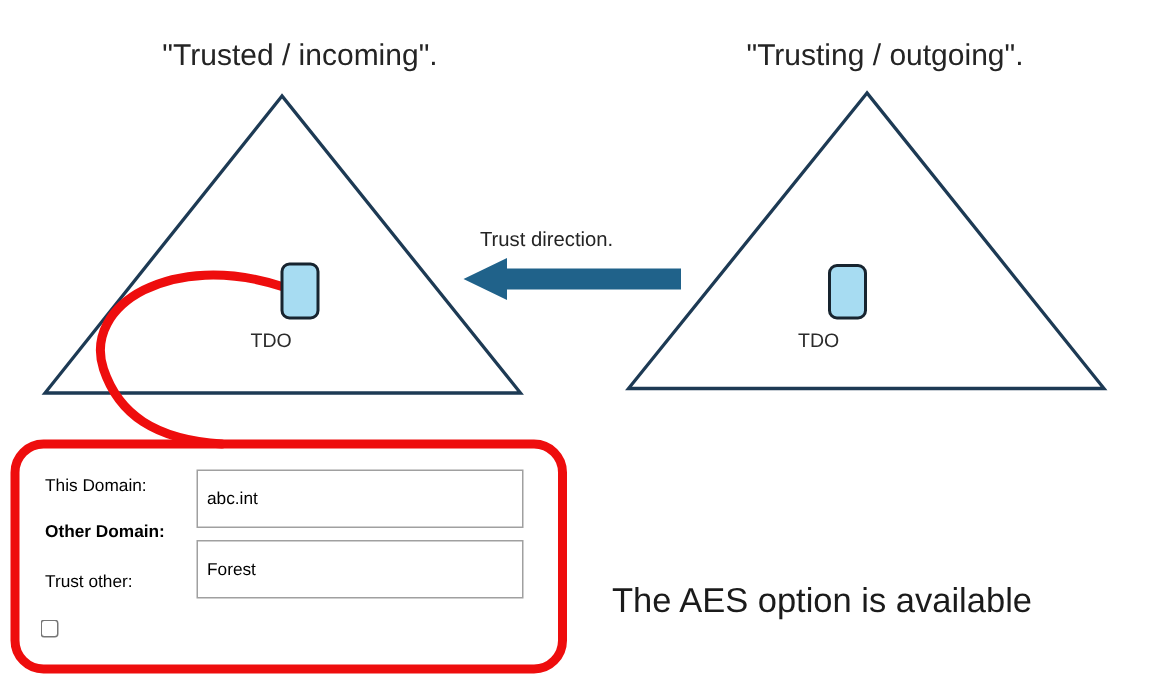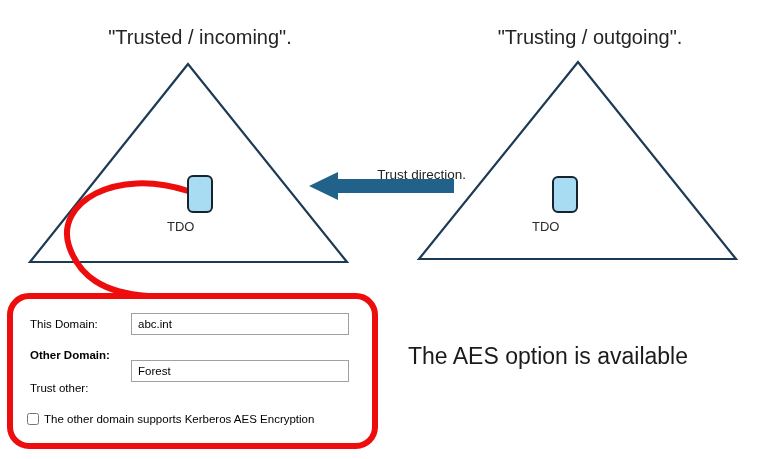--- a/index.html
+++ b/index.html
@@ -24,50 +24,50 @@
     border:2.5px solid var(--tdo-border,#17242f);border-radius:6px;box-sizing:border-box;
   }
   .tdo-box.left{left:187px;top:175px;height:38px;}
   .tdo-box.right{left:552px;top:176px;height:37px;}
   .tdo-label{
     width:66px;font-size:13px;color:#2b2b2b;
   }
   .tdo-label.left{left:167px;top:219px;}
   .tdo-label.right{left:532px;top:219px;}
   .arrow-label{
-    left:320px;top:167px;width:146px;text-align:right;font-size:13.5px;color:#242424;
+    left:320px;top:152px;width:146px;text-align:left;font-size:13.5px;color:#242424;
   }
   .callout{
     left:7px;top:293px;width:371px;height:156px;box-sizing:border-box;
     border:6px solid var(--callout-red,#ee0d0d);border-radius:22px;background:transparent;
   }
   .form-label{
     left:30px;font-size:11.5px;color:#000;line-height:14px;
   }
   .form-label.r1{top:317px;}
   .form-label.r2{top:348px;font-weight:bold;}
   .form-label.r3{top:381px;}
   input.field{
-    position:absolute;left:131px;width:218px;height:22px;box-sizing:border-box;
+    position:absolute;left:131px;width:218px;height:39px;box-sizing:border-box;
     border:1px solid var(--field-border,#a0a0a0);background:#fff;color:#000;
     font-family:"Liberation Sans", sans-serif;font-size:11.5px;padding:1px 6px;outline:none;
   }
   input.field.r1{top:313px;}
   input.field.r2{top:343px;}
   input.field.r3{top:360px;}
   .cb{
     left:27px;top:413px;width:12px;height:12px;margin:0;
   }
   .cb-label{
     left:44px;top:413px;font-size:11.5px;color:#000;white-space:nowrap;
   }
   .note{
     left:408px;top:339px;width:330px;font-size:23px;line-height:35px;color:#1b1b1b;
   }
-  .note span{display:block;}
+  .note span{display:block;margin-top:44px;}
 </style>
 </head>
 <body>
 
 <div class="abs" style="left:0;top:0;width:768px;height:459px;">
 
   <svg class="layer" viewBox="0 0 768 459">
     <polygon class="tri" points="188,64 30,262 347,262"></polygon>
     <polygon class="tri" points="578,62 419,259 736,259"></polygon>
     <polygon class="arrow" points="309,186 338,172 338,179 454,179 454,193 338,193 338,200"></polygon>
@@ -89,19 +89,18 @@
 
   <div class="abs form-label r1">This Domain:</div>
   <input class="field r1" type="text" value="abc.int" style="">
 
   <div class="abs form-label r2">Other Domain:</div>
 
   <div class="abs form-label r3">Trust other:</div>
   <input class="field r3" type="text" value="Forest" style="">
 
   <input class="abs cb" type="checkbox" style="">
-  <div class="abs cb-label">The other domain supports Kerberos AES Encryption</div>
 
   <div class="abs note">
     <span>The AES option is available</span>
   </div>
 
 </div>
 
 </body></html>

